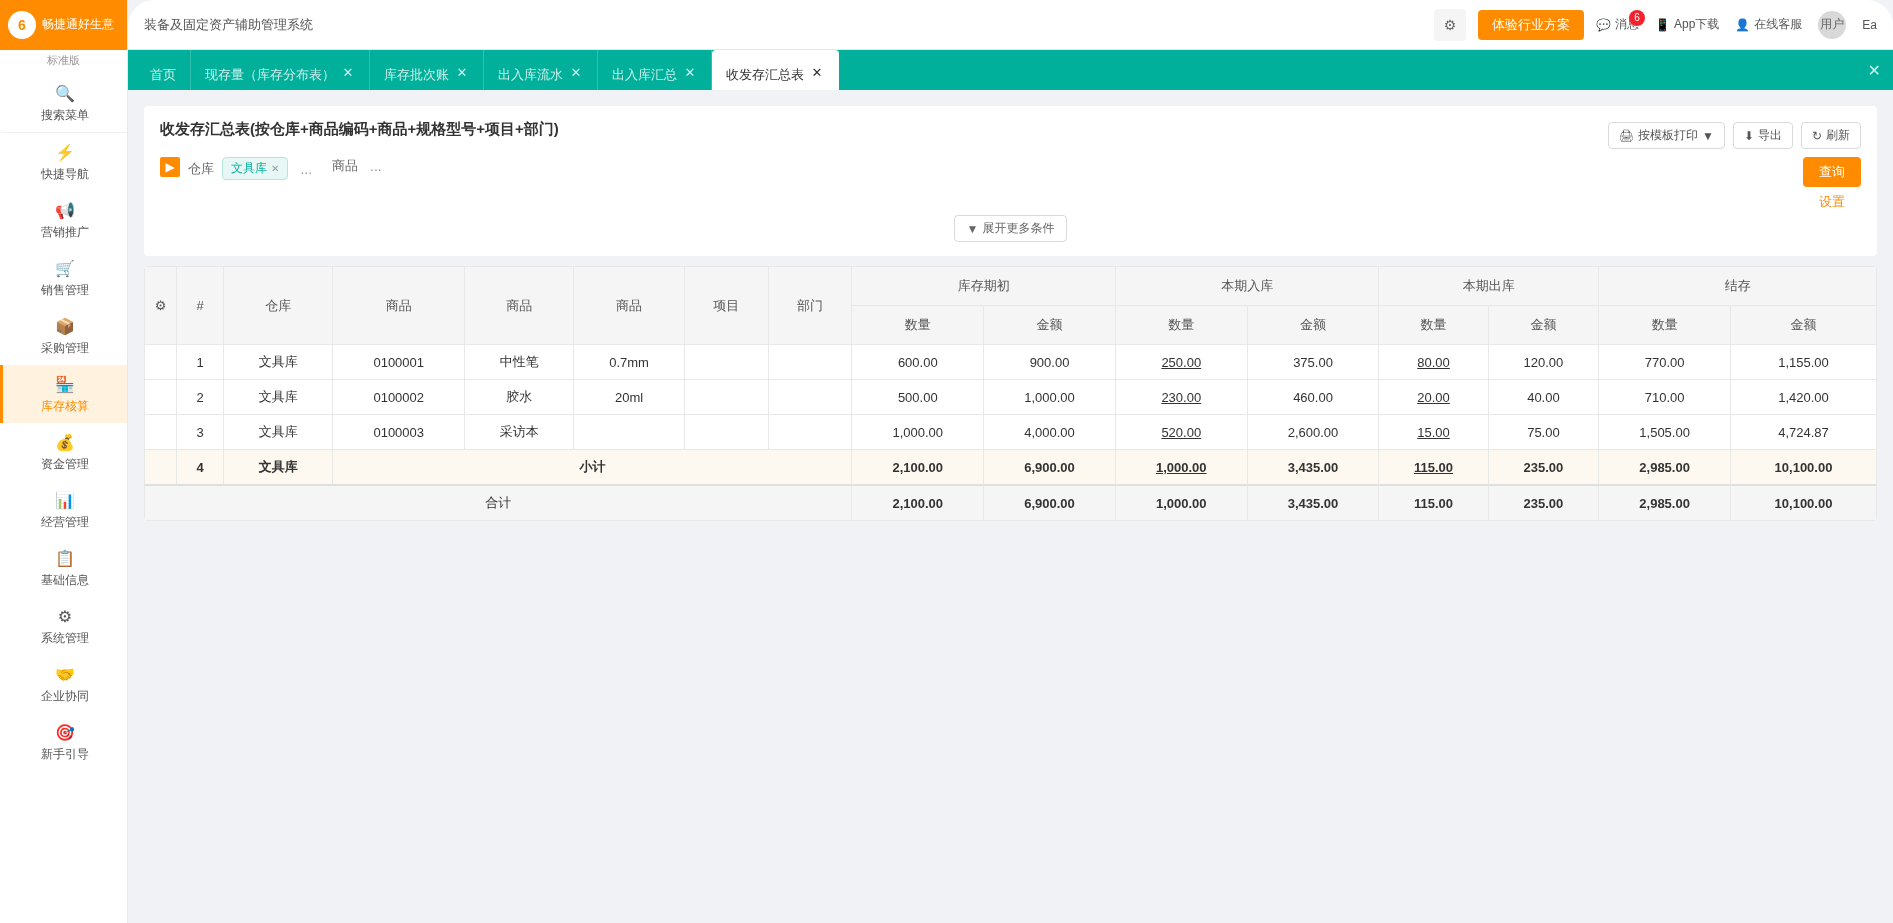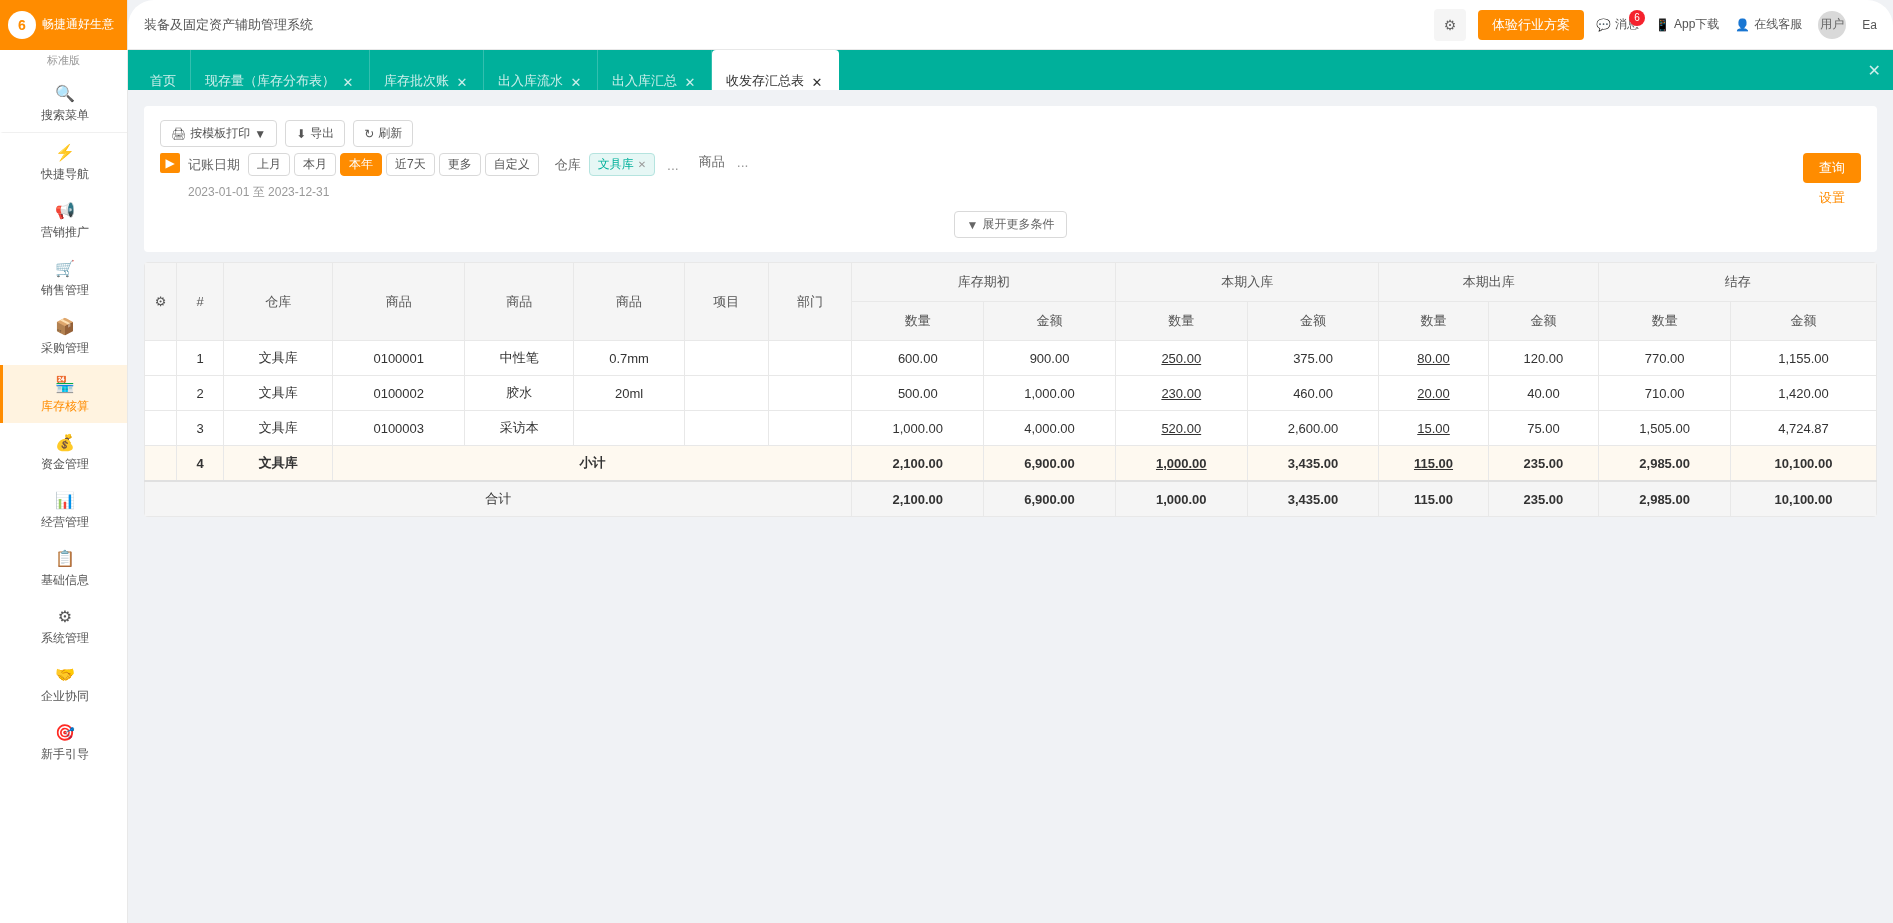--- a/index.html
+++ b/index.html
@@ -25,21 +25,21 @@
     #topbar .tb-actions { display: flex; align-items: center; gap: 16px; color: #555; font-size: 12px; }
     #topbar .tb-btn { display: flex; align-items: center; gap: 4px; cursor: pointer; }
     .experience-btn { background: #ff8c00; color: #fff; border: none; border-radius: 4px; padding: 6px 14px; font-size: 13px; cursor: pointer; }
     .gear-btn { width: 32px; height: 32px; background: #f5f5f5; border-radius: 4px; display: flex; align-items: center; justify-content: center; cursor: pointer; font-size: 14px; color: #666; }
     .badge-wrap { position: relative; display: inline-block; }
     .badge { position: absolute; top: -6px; right: -6px; background: #f5222d; color: #fff; border-radius: 8px; font-size: 10px; padding: 0 4px; min-width: 16px; text-align: center; line-height: 16px; }
     .user-avatar { width: 28px; height: 28px; background: #d9d9d9; border-radius: 50%; display: flex; align-items: center; justify-content: center; font-size: 12px; color: #666; }
 
     
     #tabs { background: #00b09b; display: flex; align-items: center; height: 40px; padding: 0 8px; gap: 0; }
-    .tab-item { display: flex; align-items: flex-end; padding: 0 14px; height: 40px; color: rgba(255,255,255,0.8); font-size: 13px; cursor: pointer; gap: 6px; border-right: 1px solid rgba(255,255,255,0.2); }
+    .tab-item { display: flex; align-items: flex-start; padding: 16px 14px; height: 40px; color: rgba(255,255,255,0.8); font-size: 13px; cursor: pointer; gap: 6px; border-right: 1px solid rgba(255,255,255,0.2); }
     .tab-item.active { background: #fff; color: #333; border-radius: 4px 4px 0 0; }
     .tab-close-x { display: inline-block; width: 14px; height: 14px; text-align: center; line-height: 14px; border-radius: 50%; }
     .main-close-btn { margin-left: auto; color: rgba(255,255,255,0.8); font-size: 16px; cursor: pointer; padding: 4px; }
 
     
     #content { flex: 1; overflow-y: auto; padding: 16px; background: #f0f2f5; }
 
     
     .page-header { background: #fff; border-radius: 4px; padding: 14px 16px 10px; margin-bottom: 10px; }
     .page-title { font-size: 15px; font-weight: bold; color: #333; margin-bottom: 12px; }
@@ -183,20 +183,21 @@
     <div class="tab-item active">
       <span>收发存汇总表</span>
       <span class="tab-close-x">✕</span>
     </div>
     <span class="main-close-btn">✕</span>
   </div>
 
   <div id="content">
     <div class="page-header">
       <div class="header-top">
+        <h2 class="page-title">收发存汇总表(按仓库+商品编码+商品+规格型号+项目+部门)</h2>
         <div class="header-top-actions">
           <div class="header-action-btn">
             <span>🖨</span>
             <span>按模板打印</span>
             <span>▼</span>
           </div>
           <div class="header-action-btn">
             <span>⬇</span>
             <span>导出</span>
           </div>
@@ -204,34 +205,20 @@
             <span>↻</span>
             <span>刷新</span>
           </div>
         </div>
       </div>
 
       <div style="display:flex;gap:8px;align-items:flex-start;">
         <div class="collapse-icon">▶</div>
         <div style="flex:1;">
           <div style="display:flex;align-items:flex-start;gap:16px;">
-            <div style="display:flex;flex-direction:column;gap:4px;">
-              <div style="display:flex;align-items:center;gap:8px;">
-                <span style="color:#666;font-size:13px;">记账日期</span>
-                <div class="date-btns">
-                  <button class="date-btn">上月</button>
-                  <button class="date-btn">本月</button>
-                  <button class="date-btn active">本年</button>
-                  <button class="date-btn">近7天</button>
-                  <button class="date-btn">更多</button>
-                  <button class="date-btn">自定义</button>
-                </div>
-              </div>
-              <div class="date-range">2023-01-01 至 2023-12-31</div>
-            </div>
 
             <div style="display:flex;align-items:center;gap:8px;">
               <span style="color:#666;font-size:13px;">仓库</span>
               <div class="warehouse-tag">
                 <span>文具库</span>
                 <span class="tag-close">✕</span>
               </div>
               <span class="filter-dots">...</span>
             </div>
 

